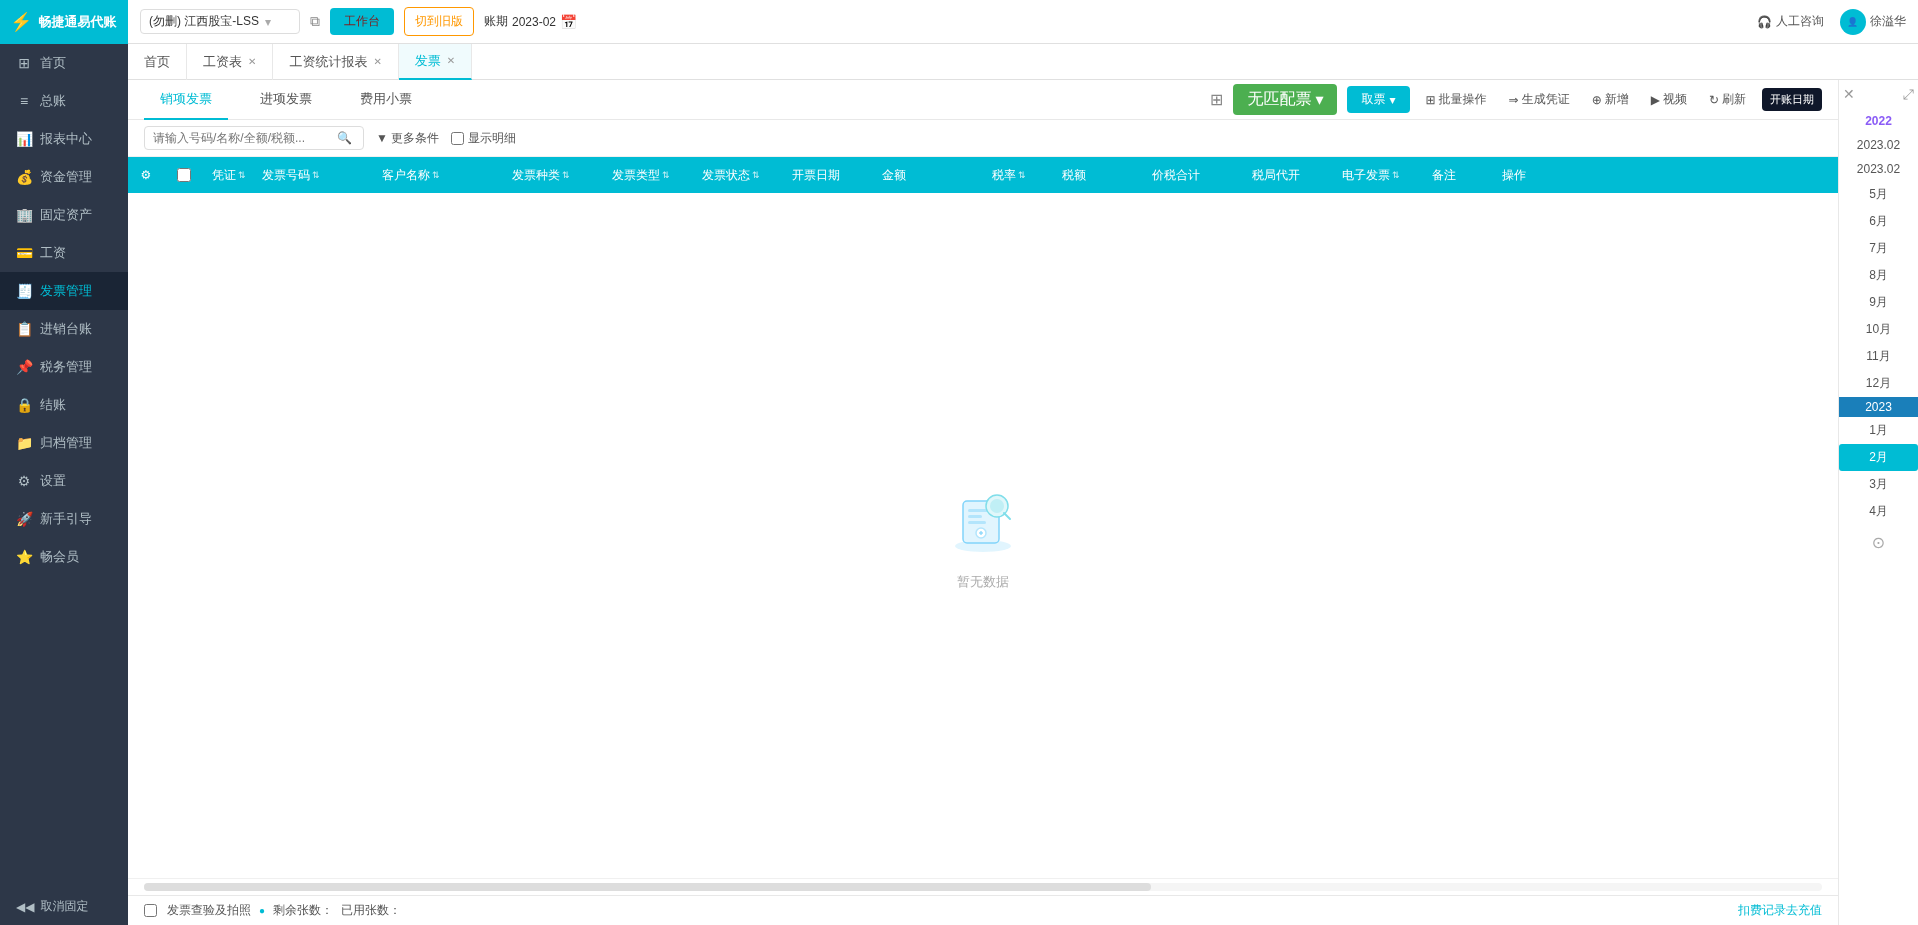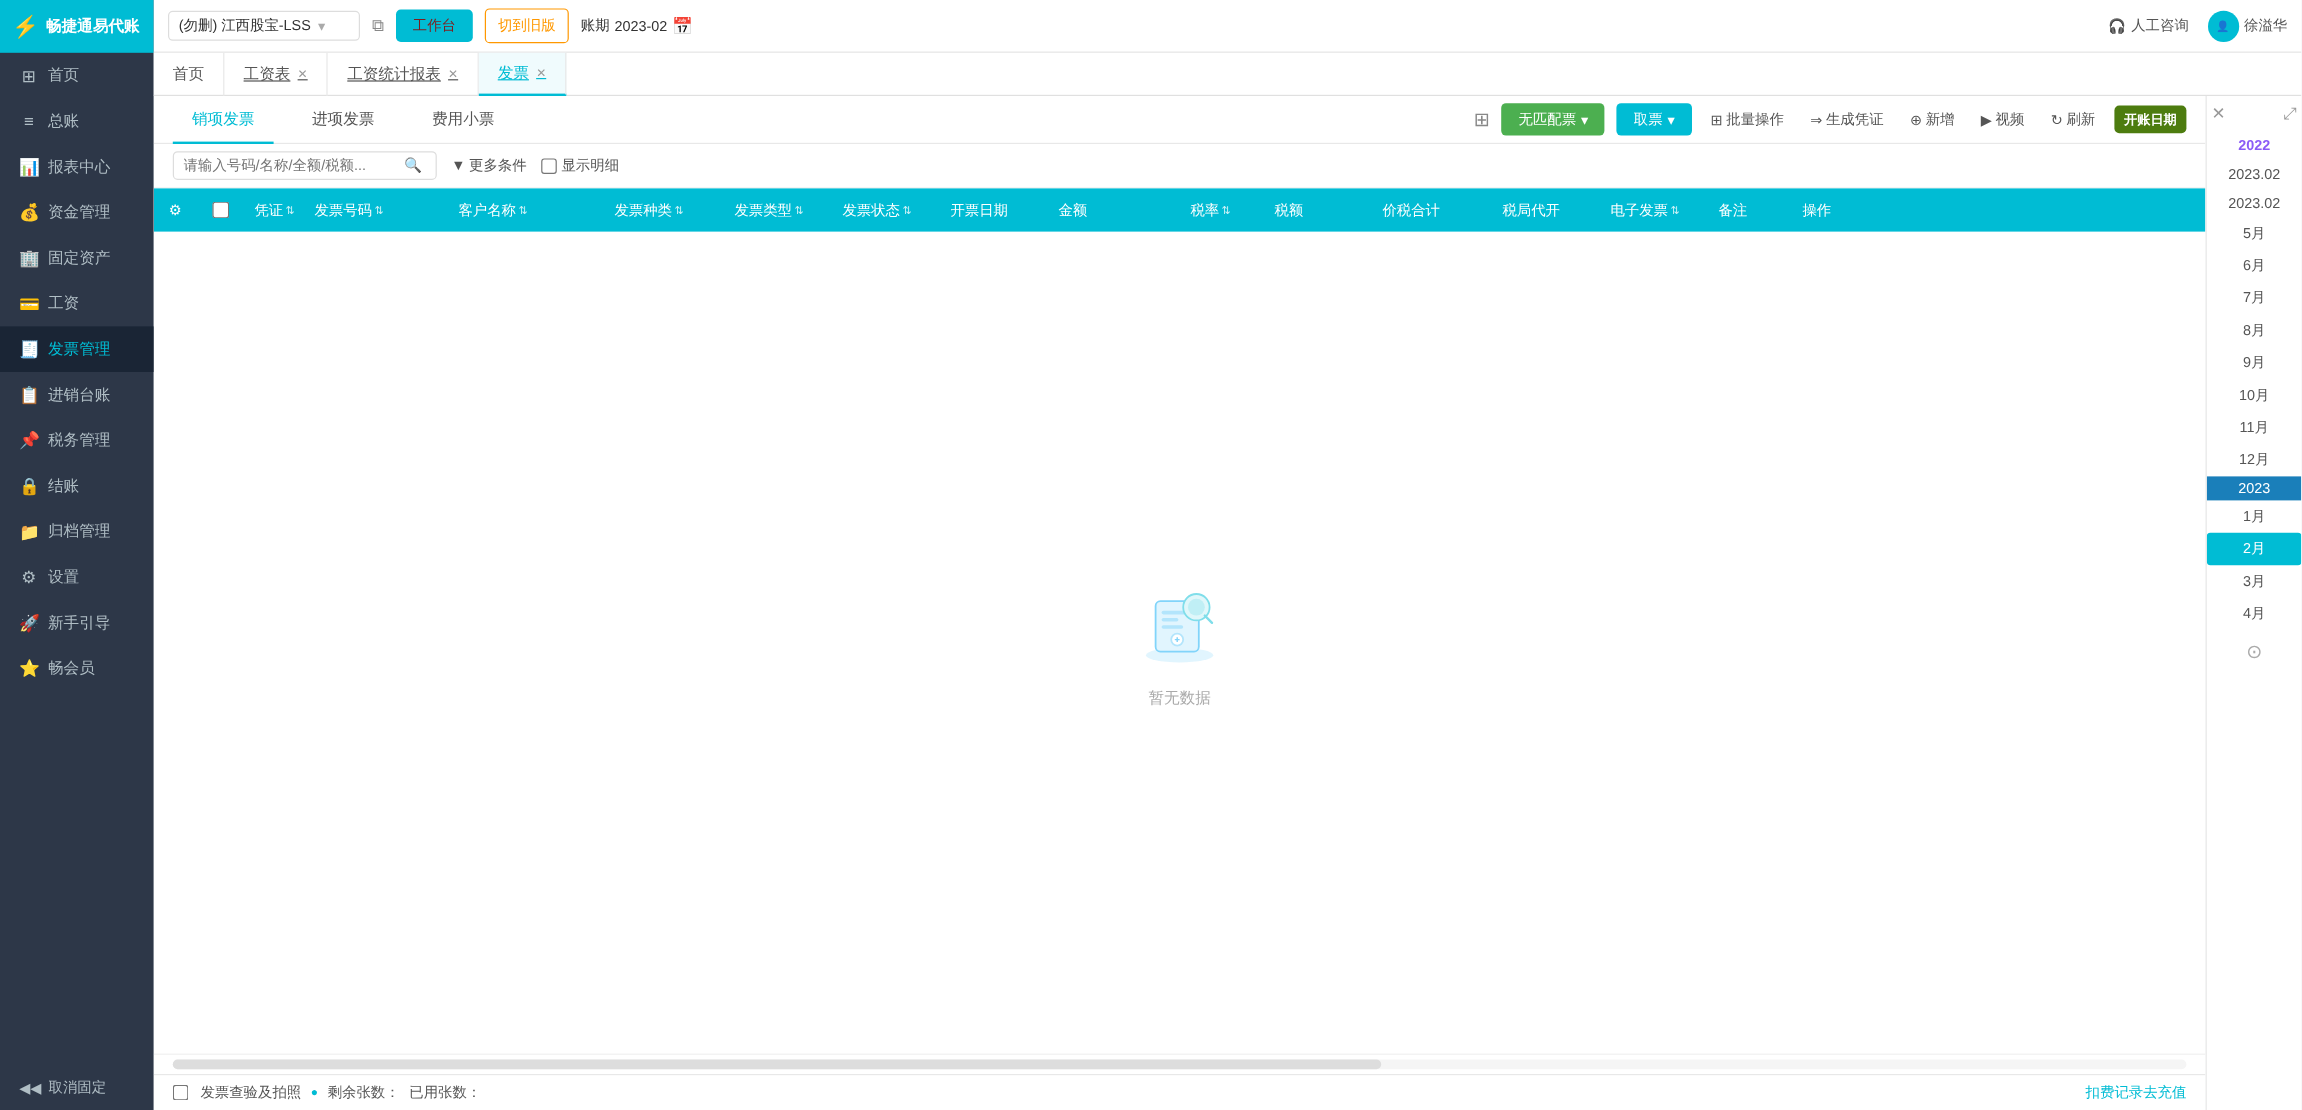--- a/index.html
+++ b/index.html
@@ -23,36 +23,36 @@
     .copy-icon { color: #888; font-size: 14px; cursor: pointer; }
     .btn-workspace { background: #00bcd4; color: #7f1d1d; border: none; border-radius: 4px; padding: 5px 14px; cursor: pointer; font-size: 12px; }
     .btn-old-version { background: white; color: #ff9800; border: 1px solid #ff9800; border-radius: 4px; padding: 5px 10px; cursor: pointer; font-size: 12px; }
     .period-info { display: flex; align-items: center; gap: 4px; font-size: 12px; color: #333; }
     .topbar-right { margin-left: auto; display: flex; align-items: center; gap: 16px; }
     .topbar-right-item { display: flex; align-items: center; gap: 4px; color: #555; cursor: pointer; font-size: 12px; }
     .avatar { width: 26px; height: 26px; border-radius: 50%; background: #00bcd4; display: flex; align-items: center; justify-content: center; color: white; font-size: 11px; }
 
     
     .tabbar { background: white; height: 36px; display: flex; align-items: center; padding: 0 0 0 0; border-bottom: 1px solid #e0e0e0; flex-shrink: 0; }
-    .tab { display: flex; align-items: center; gap: 4px; padding: 0 16px; height: 36px; font-size: 13px; color: #555; cursor: pointer; border-right: 1px solid #e8e8e8; text-decoration: underline; }
+    .tab { display: flex; align-items: center; gap: 4px; padding: 0 16px; height: 36px; font-size: 13px; color: #555; cursor: pointer; border-right: 1px solid #e8e8e8; }
     .tab.active { color: #00bcd4; border-bottom: 2px solid #00bcd4; background: #f0fbfd; }
     .tab .close-icon { color: #999; font-size: 10px; cursor: pointer; margin-left: 2px; }
     .tab-home { padding: 0 16px; height: 36px; display: flex; align-items: center; font-size: 13px; color: #555; cursor: pointer; border-right: 1px solid #e8e8e8; }
 
     
     .content-area { flex: 1; display: flex; overflow: hidden; }
 
     
     .invoice-panel { flex: 1; display: flex; flex-direction: column; overflow: hidden; background: white; }
 
     
     .subtabs { display: flex; align-items: center; padding: 0 16px; height: 40px; border-bottom: 1px solid #e8e8e8; gap: 16px; flex-shrink: 0; }
     .subtab { padding: 0 16px; height: 40px; display: flex; align-items: center; font-size: 13px; color: #555; cursor: pointer; border-bottom: 2px solid transparent; }
     .subtab.active { color: #00bcd4; border-bottom: 2px solid #00bcd4; }
-    .btn-green { background: #4caf50; color: white; border: none; border-radius: 4px; padding: 5px 14px; cursor: pointer; font-size: 12px; display: flex; align-items: center; gap: 4px; }
+    .btn-green { background: #4caf50; color: white; border: none; border-radius: 4px; padding: 5px 14px; cursor: pointer; font-size: 16px; display: flex; align-items: center; gap: 4px; }
     .btn-teal { background: #00bcd4; color: white; border: none; border-radius: 4px; padding: 5px 14px; cursor: pointer; font-size: 12px; display: flex; align-items: center; gap: 4px; }
     .btn-text { background: none; border: none; color: #555; cursor: pointer; font-size: 12px; padding: 5px 6px; display: flex; align-items: center; gap: 3px; }
 
     
     .filterbar { display: flex; align-items: center; padding: 6px 16px; gap: 12px; border-bottom: 1px solid #f0f0f0; flex-shrink: 0; }
     .search-input { display: flex; align-items: center; border: 1px solid #ddd; border-radius: 4px; padding: 4px 8px; width: 220px; gap: 4px; }
     .search-input input { border: none; outline: none; font-size: 12px; width: 180px; color: #333; }
     .filter-more { display: flex; align-items: center; gap: 3px; color: #555; cursor: pointer; font-size: 12px; }
     .show-detail { display: flex; align-items: center; gap: 4px; color: #555; font-size: 12px; cursor: pointer; }
     .grid-icon { color: #888; cursor: pointer; font-size: 16px; }
@@ -270,21 +270,21 @@
             <span>新增</span>
           </button>
           <button class="btn-text">
             <span>▶</span>
             <span>视频</span>
           </button>
           <button class="btn-text">
             <span>↻</span>
             <span>刷新</span>
           </button>
-          <button class="btn-teal" style="background:#4d7c0f;font-size:11px;padding:4px 8px;font-weight:bold;">
+          <button class="btn-teal" style="background:#0f172a;font-size:11px;padding:4px 8px;">
             <span>开账日期</span>
           </button>
         </div>
       </div>
 
       <div class="filterbar">
         <div class="search-input">
           <input type="text" placeholder="请输入号码/名称/全额/税额..." style="">
           <span style="color:#aaa;">🔍</span>
         </div>

